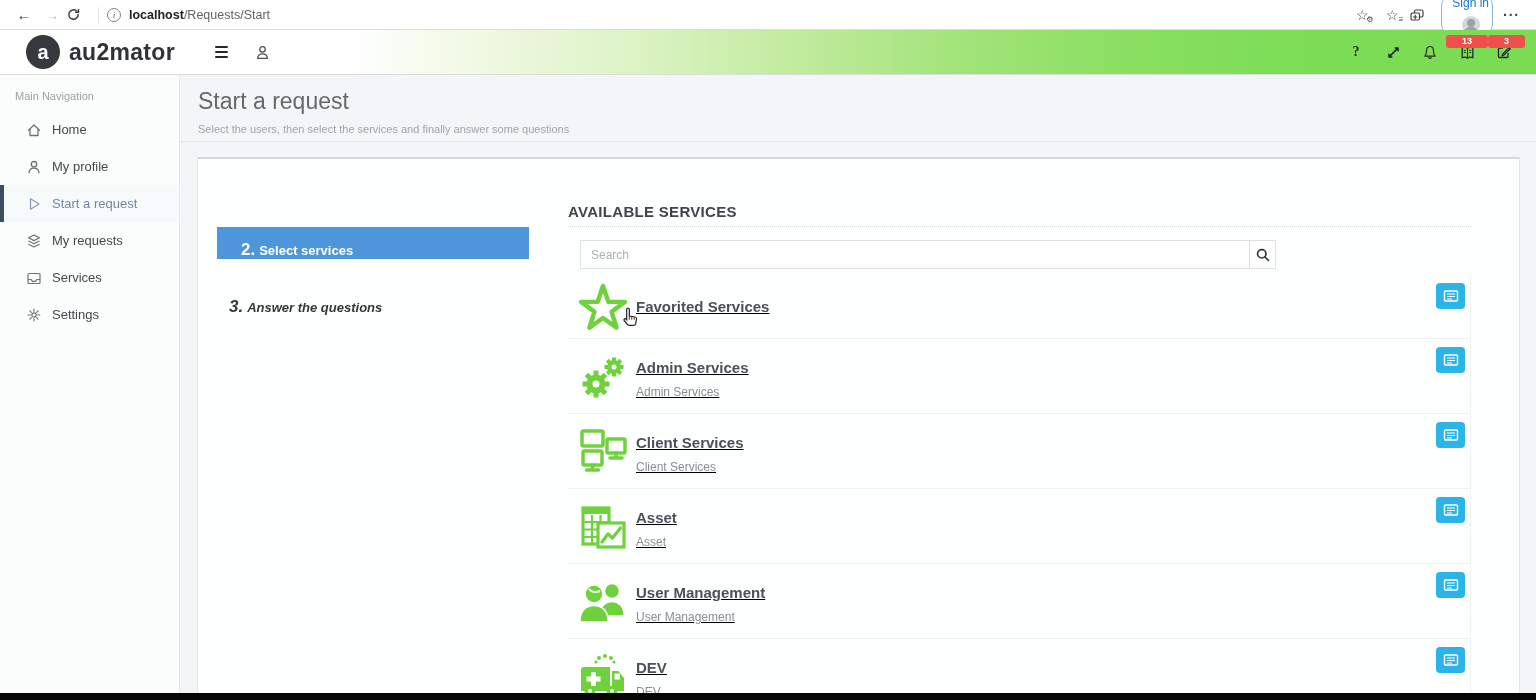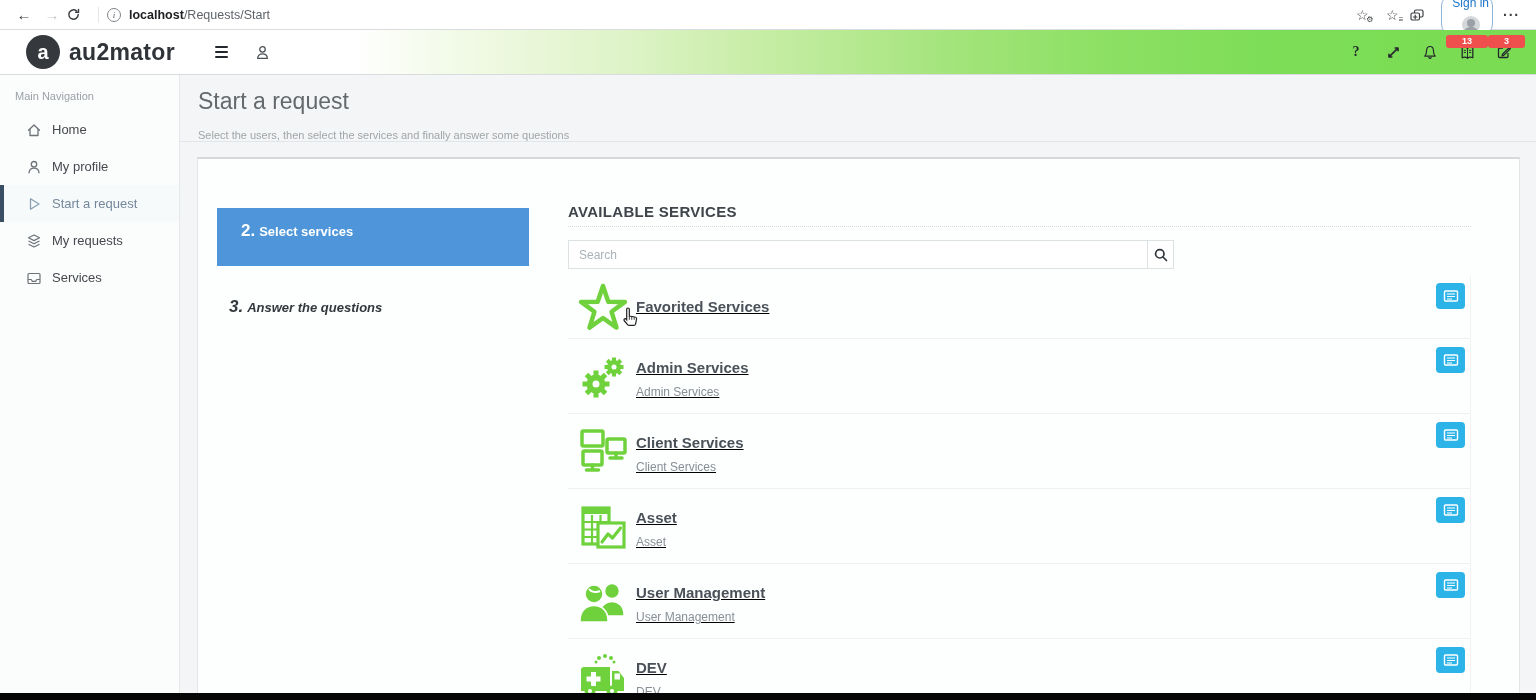--- a/index.html
+++ b/index.html
@@ -52,40 +52,40 @@
   .side-item .s-icon { width:26px; color:#6d7378; display:flex; align-items:center; }
   .side-item .s-label { font-size:13px; }
   .side-item.active { color:#74879b; background:#f7fafb; }
   .side-item.active .s-icon { color:#8aa0b2; }
   .side-item.active::before { content:""; position:absolute; left:0; top:0; bottom:0; width:4px; background:#3a4f63; }
 
   
   #main { position:absolute; top:75px; left:180px; right:0; bottom:0; background:#f4f5f6; }
   #page-head { padding:13px 0 0 18px; }
   #page-title { font-size:23px; color:#64696e; font-weight:400; }
-  #page-subtitle { font-size:11px; color:#9fa5a9; margin-top:14px; }
+  #page-subtitle { font-size:11px; color:#9fa5a9; margin-top:8px; }
   #head-divider { position:absolute; top:66px; left:0; right:0; height:1px; background:#e3e6e8; }
 
   #card { position:absolute; left:17px; top:82px; right:16px; bottom:0; background:#fdfefe;
     border:1px solid #e3e5e7; border-top:2px solid #d5d9db; overflow:hidden; }
 
   
   #steps { position:absolute; left:19px; top:0; width:312px; }
   .step { position:absolute; left:0; width:312px; color:#33383d; cursor:pointer; }
   .step .st-num { font-size:17px; font-weight:700; }
   .step .st-label { font-size:13px; font-weight:700; margin-left:4px; }
   .step.s0 { top:30px; padding-left:12px;margin-top:48px; }
   .step.s2 { top:138px; padding-left:12px;font-style:italic; }
-  .step.active { top:49px; height:58px; background:#4e96d9; color:#fff; padding:13px 0 0 24px; }
+  .step.active { top:68px; height:32px; background:#4e96d9; color:#fff; padding:13px 0 0 24px; }
 
   
   #services-col { position:absolute; left:370px; top:0; width:903px; }
   #svc-heading { position:absolute; top:44px; left:0; font-size:15px; font-weight:700; color:#3f454b; letter-spacing:.3px; }
   #svc-heading-divider { position:absolute; top:67px; left:0; right:0; border-top:1px dotted #d4dadf; }
-  #search-row { position:absolute; top:81px; left:0; width:606px; height:29px; display:flex; }
+  #search-row { position:absolute; top:81px; left:12px; width:696px; height:29px; display:flex; }
   #search-input { flex:1; height:29px; border:1px solid #dce1e4; border-right:none; padding:0 10px;
     font-size:12px; color:#43484d; outline:none; background:#fff; font-family:"Liberation Sans", sans-serif; }
   #search-input::placeholder { color:#a9b2b9; }
   #search-btn { width:27px; height:29px; border:1px solid #dce1e4; background:#fff; display:flex;
     align-items:center; justify-content:center; cursor:pointer; }
   #service-rows { position:absolute; top:116px; left:0; width:903px; border-right:1px solid #f0f2f3; }
   .svc-row { position:relative; height:75px; border-bottom:1px solid #eef0f2; cursor:pointer; background:#fdfefe; }
   .svc-row.no-sub { height:64px; }
   .svc-icon { position:absolute; left:8px; top:50%; transform:translateY(-50%); width:54px; height:54px;
     color:#6fd23c; display:flex; align-items:center; justify-content:center; }
@@ -223,20 +223,29 @@
           <span class="s-label">My requests</span>
         </div>
         <div class="side-item">
           <span class="s-icon">
             <svg width="16" height="16" viewBox="0 0 16 16" fill="none" stroke="currentColor" stroke-width="1.2" stroke-linejoin="round">
               <rect x="2" y="3.5" width="12" height="10" rx="1"></rect>
               <path d="M2 9.5h3.2l1.2 1.8h3.2l1.2-1.8H14"></path>
             </svg>
           </span>
           <span class="s-label">Services</span>
+        </div>
+        <div class="side-item">
+          <span class="s-icon">
+            <svg width="16" height="16" viewBox="0 0 16 16" fill="none" stroke="currentColor" stroke-width="1.2" stroke-linecap="round">
+              <circle cx="8" cy="8" r="2.2"></circle>
+              <path d="M8 2.2v2M8 11.8v2M2.2 8h2M11.8 8h2M3.9 3.9l1.4 1.4M10.7 10.7l1.4 1.4M12.1 3.9l-1.4 1.4M5.3 10.7l-1.4 1.4"></path>
+            </svg>
+          </span>
+          <span class="s-label">Settings</span>
         </div>
       </div>
   </div>
 
   <div id="main">
     <div id="page-head">
       <div id="page-title">Start a request</div>
       <div id="page-subtitle">Select the users, then select the services and finally answer some questions</div>
     </div>
     <div id="head-divider"></div>

